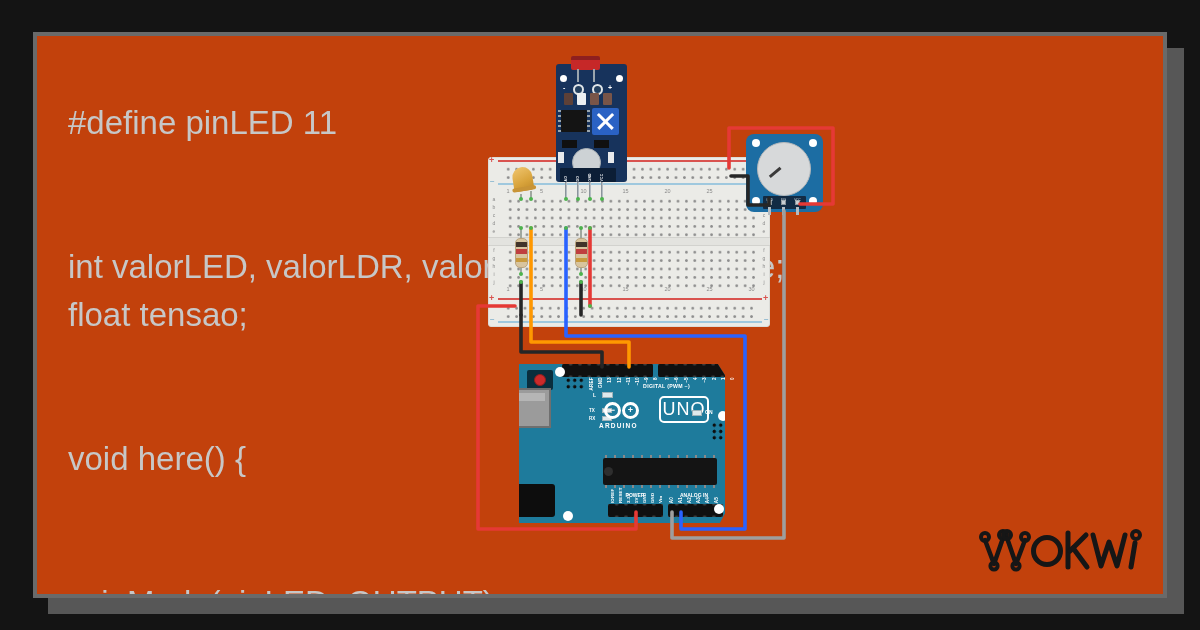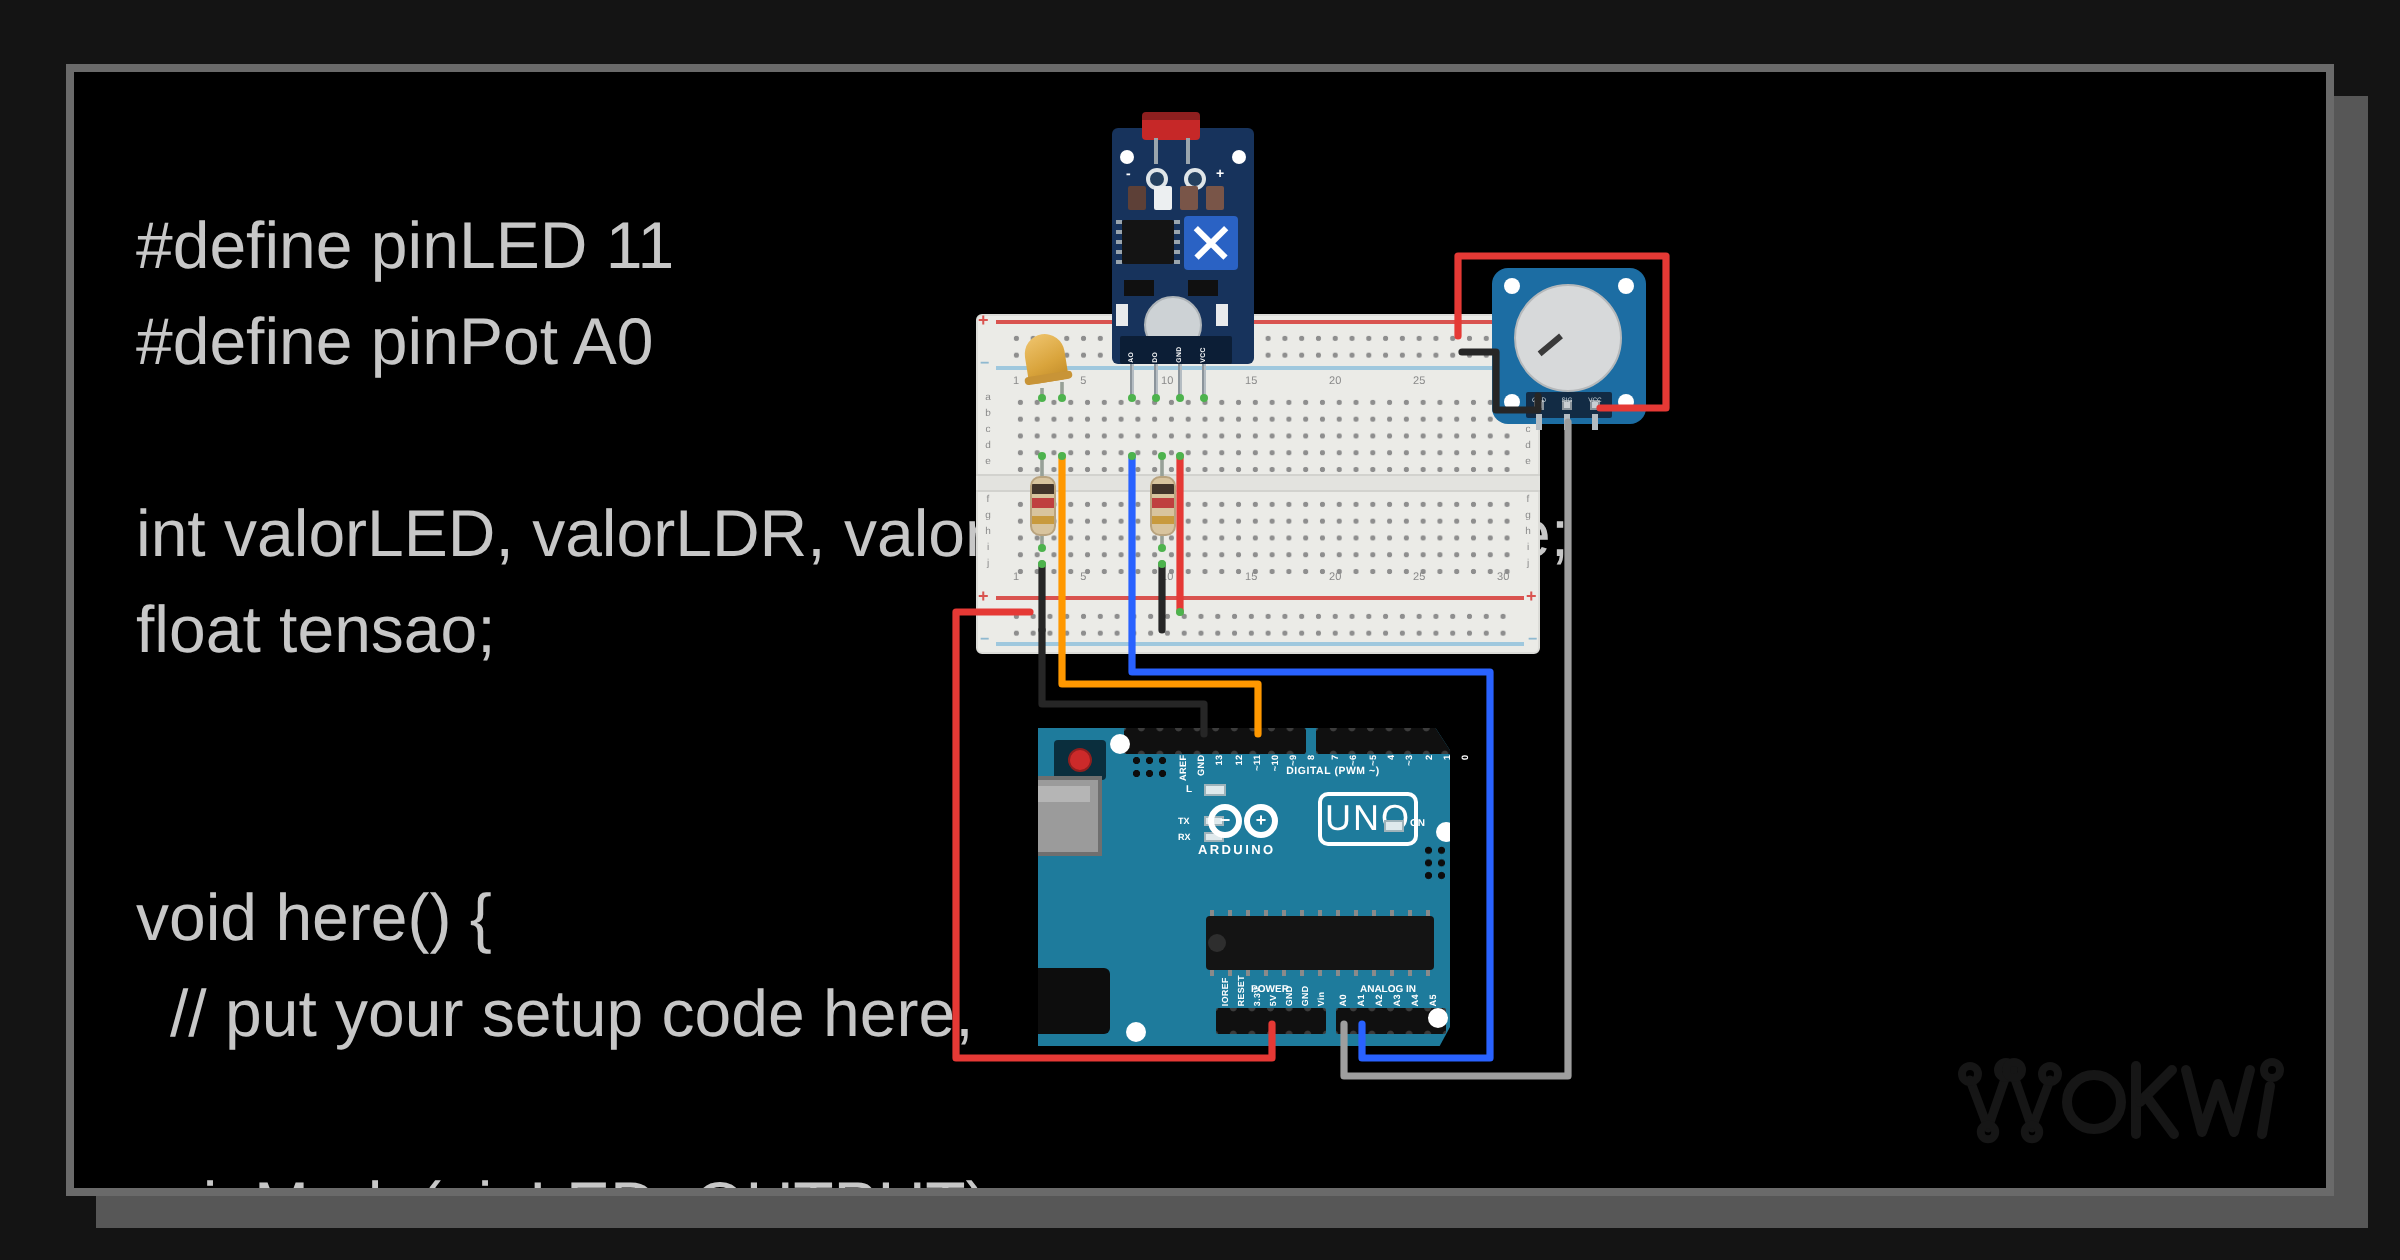--- a/index.html
+++ b/index.html
@@ -1,21 +1,21 @@
 <!DOCTYPE html>
 <html style="--bg: #141414; --shadow: #575757; --border: #6a6a6a; --chip: #5f5f5f; --code: #c7c7c7; --breadboard: #ebebe7; --arduino: #1e7b9c; --module: #17335c; --pot: #1c6da3;"><head>
 <meta charset="utf-8">
 <style>
   html,body{margin:0;padding:0;background:#141414;}
   *{box-sizing:border-box;}
   #stage{position:relative;width:1200px;height:630px;background:var(--bg,#141414);overflow:hidden;
          font-family:"Liberation Sans",sans-serif;}
   .abs{position:absolute;}
   #shadow{left:48px;top:48px;width:1136px;height:566px;background:var(--shadow,#575757);z-index:0;}
-  #card{left:33px;top:32px;width:1134px;height:566px;background:#000000;border:4px solid var(--border,#6a6a6a);
+  #card{left:33px;top:32px;width:1134px;height:566px;background:#c2410c;border:4px solid var(--border,#6a6a6a);
         z-index:1;overflow:hidden;}
   #chip{left:68px;top:12px;width:218px;height:62px;background:var(--chip,#5f5f5f);z-index:10;}
   #chip span{display:block;padding:10px 0 0 16px;font-size:40px;color:#fff;}
   #code-layer{position:absolute;left:0;top:0;width:100%;height:100%;z-index:2;}
   .code-line{position:absolute;font-size:33px;color:var(--code,#c7c7c7);white-space:pre;}
   
   #breadboard{left:488px;top:157px;width:282px;height:170px;background:var(--breadboard,#ebebe7);
               border:1px solid #dcdcd8;border-radius:3px;z-index:20;}
   .dots{position:absolute;background-image:radial-gradient(circle,#8e8e8e 1.15px,transparent 1.5px);
         background-size:8.4px 8.4px;background-position:2px 2px;z-index:21;}
@@ -88,26 +88,24 @@
 </style>
 </head>
 <body>
 
 <div id="stage">
   <div id="shadow" class="abs"></div>
 
   <div id="card" class="abs">
     <div id="code-layer">
         <span class="code-line" style="left: 31px; top: 68px;">#define pinLED 11</span>
-        <span class="code-line" style="left: 31px; top: 116px;">#define pinPot A0</span>
         <span class="code-line" style="left: 31px; top: 212px;">int valorLED, valorLDR, valor</span>
         <span class="code-line" style="left: 720px; top: 212px;">e;</span>
         <span class="code-line" style="left: 31px; top: 260px;">float tensao;</span>
         <span class="code-line" style="left: 31px; top: 404px;">void here() {</span>
-        <span class="code-line" style="left: 48px; top: 452px;">// put your setup code here,</span>
         <span class="code-line" style="left: 46px; top: 548px;">pinMode(pinLED, OUTPUT);</span>
       </div>
   </div>
 
   <div id="breadboard" class="abs"></div>
   <div class="abs railline" style="left:498px;top:160px;width:264px;background:#d9534f;z-index:22;"></div>
   <div class="abs railline" style="left:498px;top:183px;width:264px;background:#9fc8de;z-index:22;"></div>
   <div class="abs railline" style="left:498px;top:298px;width:264px;background:#d9534f;z-index:22;"></div>
   <div class="abs railline" style="left:498px;top:321px;width:264px;background:#9fc8de;z-index:22;"></div>
   <div class="abs dots" style="left:502px;top:163px;width:256px;height:17px;"></div>

